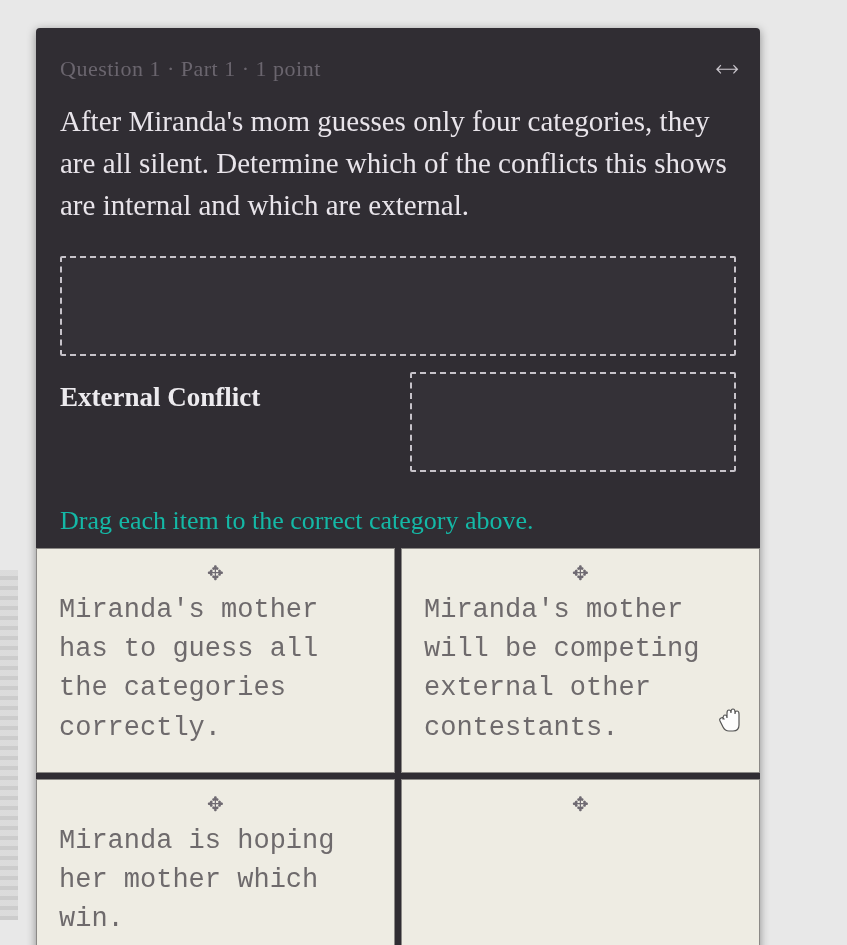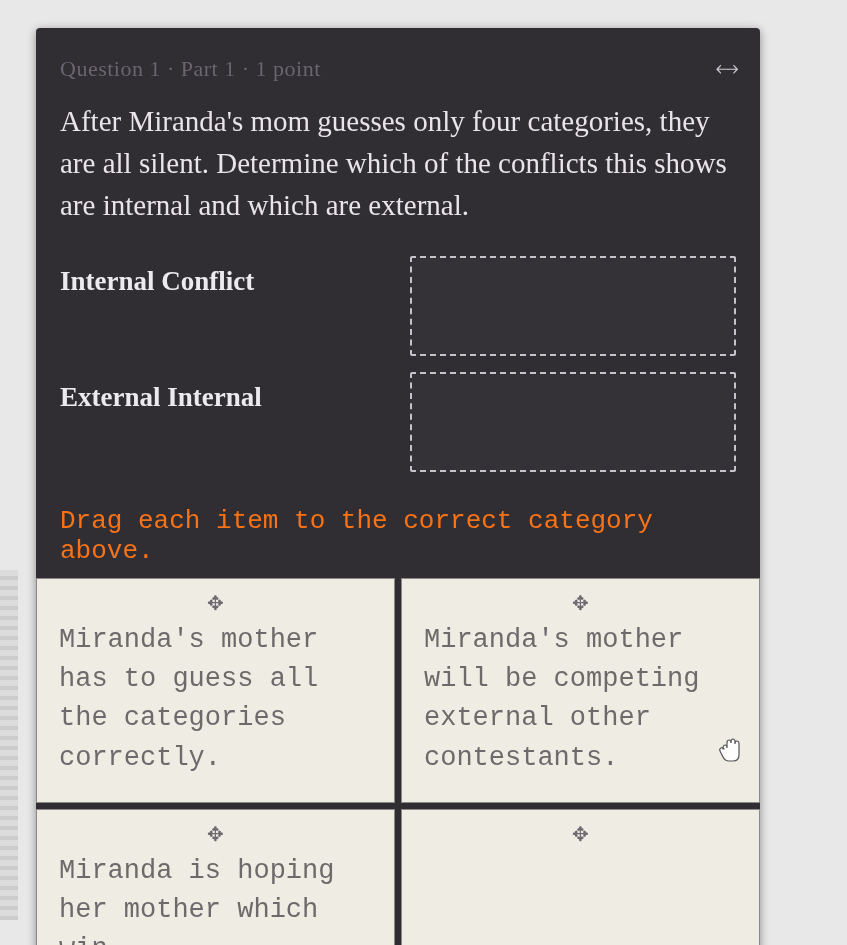--- a/index.html
+++ b/index.html
@@ -66,24 +66,23 @@
     padding-top: 10px;
   }
   .dropzone {
     flex: 1;
     min-height: 96px;
     border: 2px dashed #c7c3ca;
     border-radius: 2px;
     background: rgba(255,255,255,0.02);
   }
   .instructions {
-    color: #f97316;
+    color: #14b8a6;
     font-size: 26px;
     margin: 34px 0 12px 0;
-    font-family: Liberation Mono, monospace;
   }
   .cards {
     display: grid;
     grid-template-columns: 1fr 1fr;
     gap: 6px;
     margin: 0 -24px;
   }
   .card {
     background: #eeece3;
     padding: 14px 22px 24px 22px;
@@ -142,26 +141,25 @@
   <div class="header-row">
     <div class="meta">Question 1 · Part 1 · 1 point</div>
     <div>
       <span class="expand-icon">⤢</span>
     </div>
   </div>
 
   <div class="prompt">After Miranda's mom guesses only four categories, they are all silent. Determine which of the conflicts this shows are internal and which are external.</div>
 
   <div class="cat-row">
-    <div class="cat-label">Internal Conflict</div>
     <div class="dropzone"></div>
   </div>
 
   <div class="cat-row">
-    <div class="cat-label">External Internal</div>
+    <div class="cat-label">External Conflict</div>
     <div class="dropzone"></div>
   </div>
 
   <div class="instructions">Drag each item to the correct category above.</div>
 
   <div class="cards">
 
     <div class="card">
       <span class="move-icon">✥</span>
       <div class="card-text">Miranda's mother has to guess all the categories correctly.</div>

